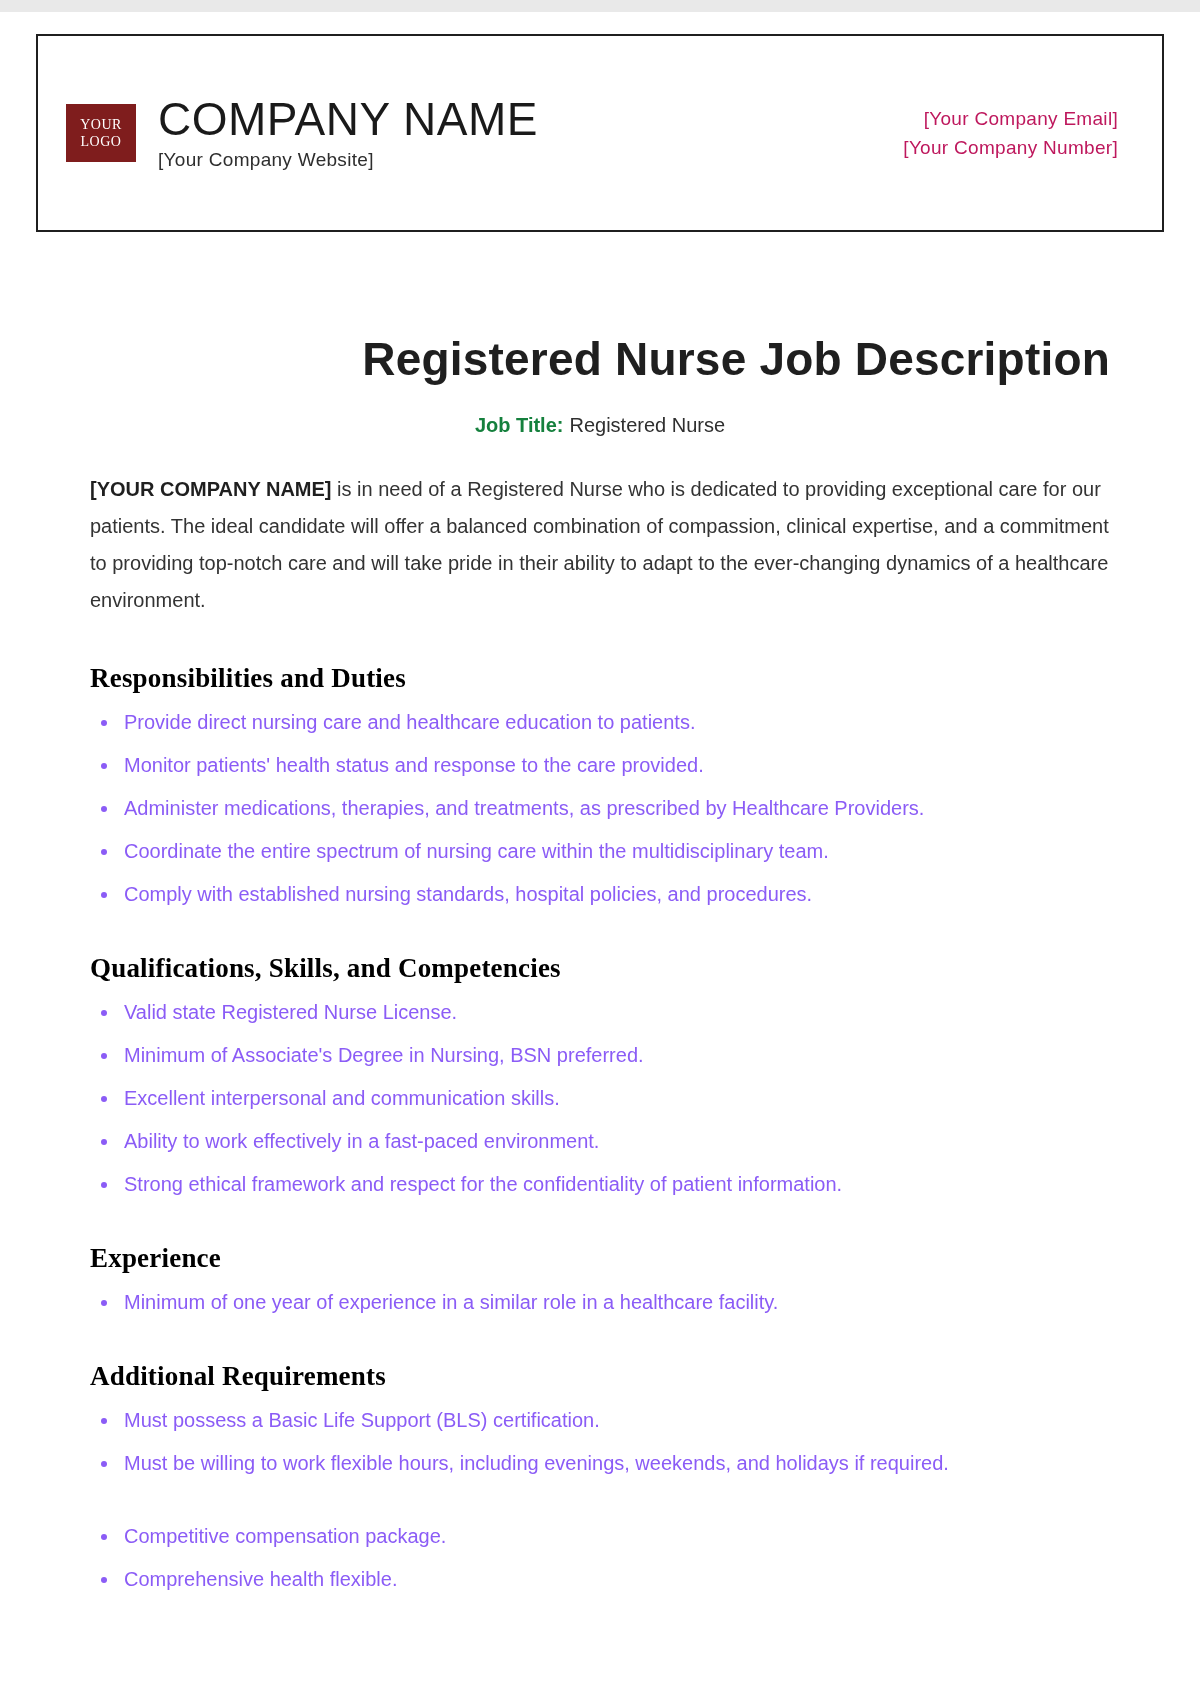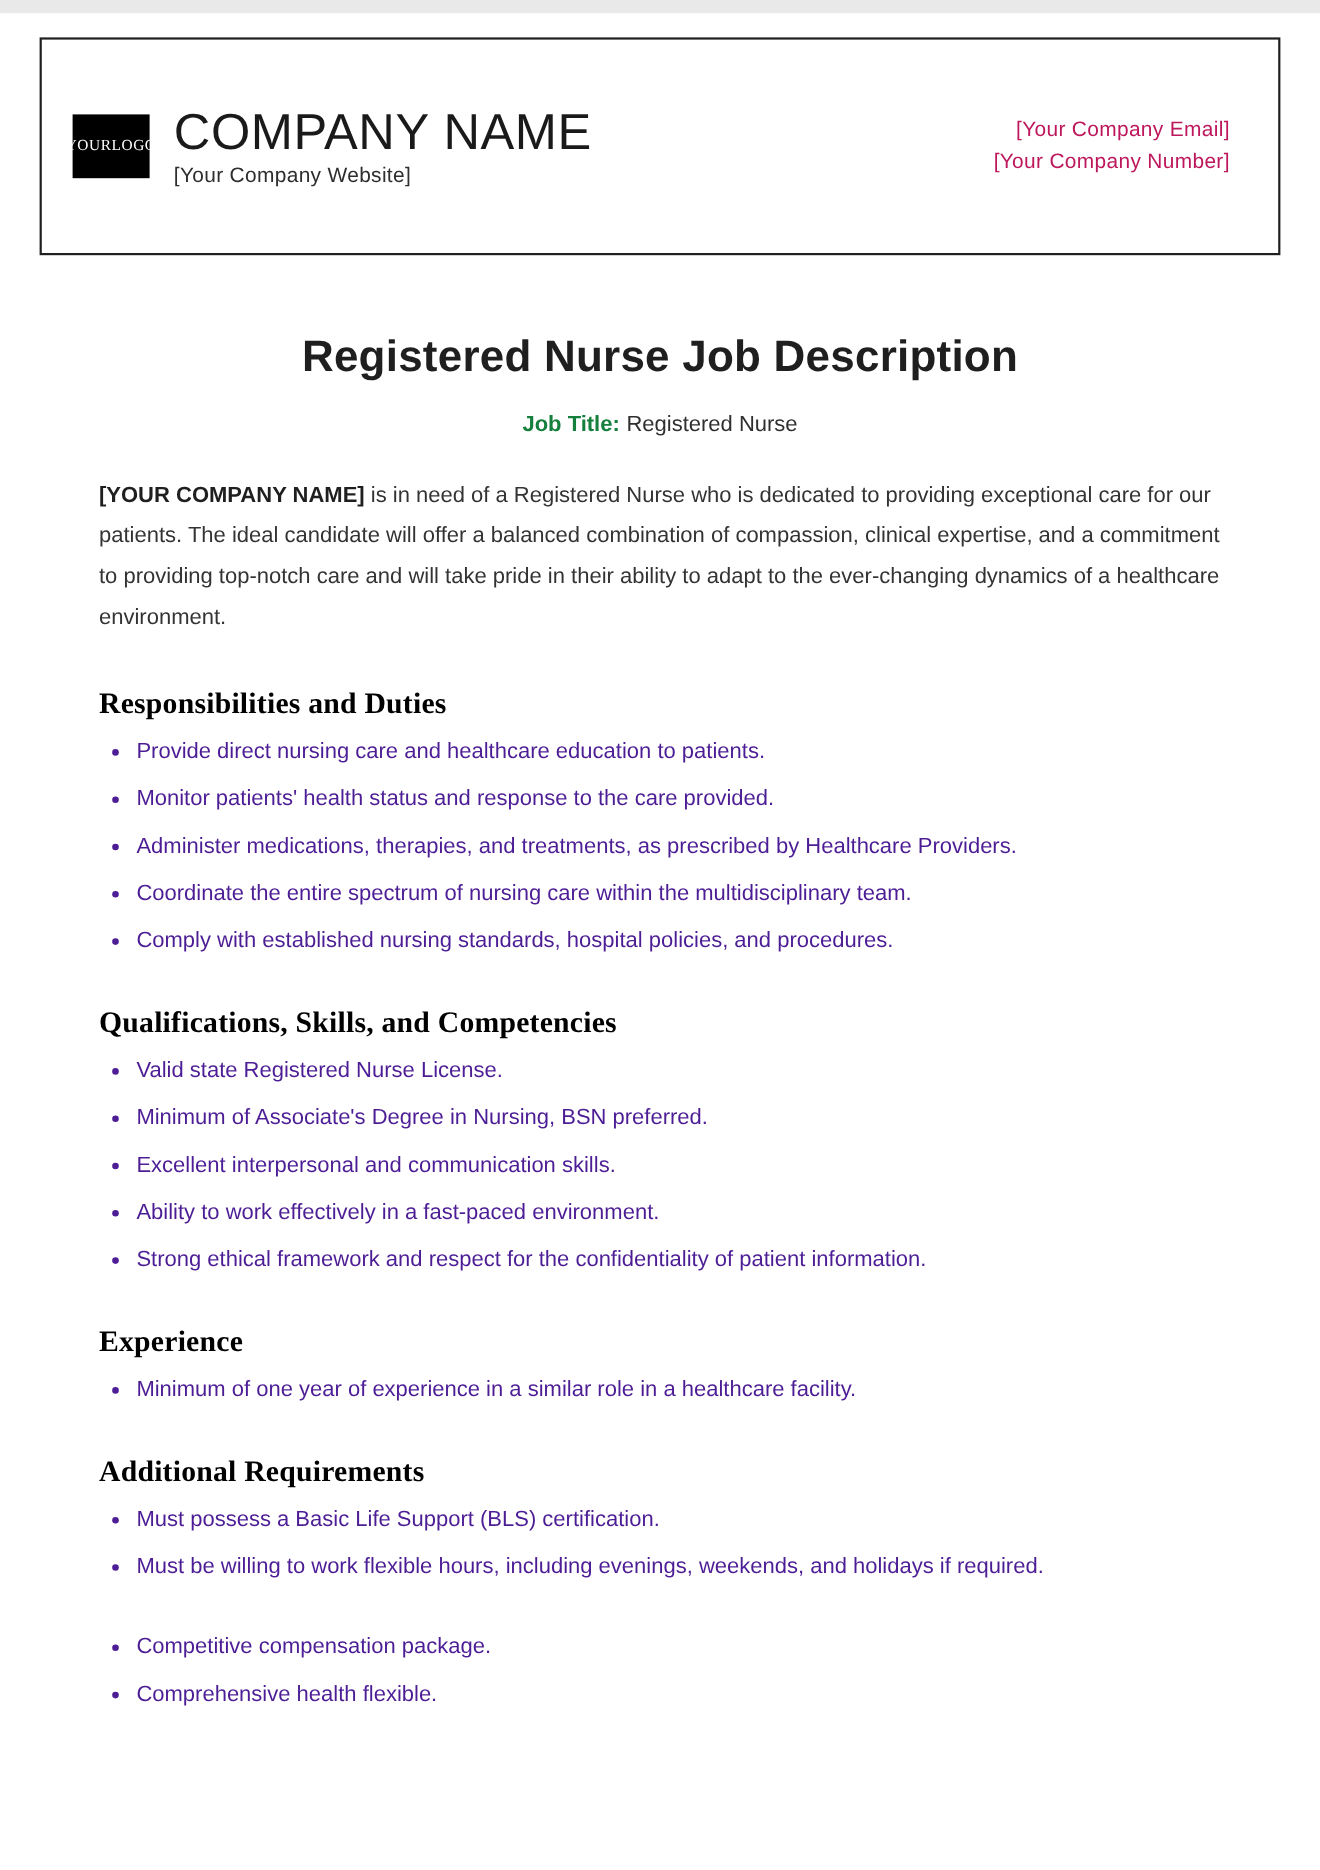--- a/index.html
+++ b/index.html
@@ -21,27 +21,27 @@
     border: 2px solid #1f1f1f;
     height: 198px;
     display: flex;
     align-items: center;
     padding: 0 44px 0 28px;
     background: #ffffff;
   }
   .logo-box {
     width: 70px;
     height: 58px;
-    background: #000000;
+    background: #7f1d1d;
     color: #ffffff;
     font-family: "Liberation Serif", serif;
     font-size: 14px;
     letter-spacing: 0.5px;
     display: flex;
-    flex-direction: row;
+    flex-direction: column;
     align-items: center;
     justify-content: center;
     line-height: 1.25;
     flex: 0 0 auto;
   }
   .company-block {
     margin-left: 22px;
     flex: 1 1 auto;
   }
   .company-name {
@@ -63,23 +63,23 @@
     color: #be185d;
     line-height: 1.55;
     letter-spacing: 0.3px;
     flex: 0 0 auto;
     margin-left: 42px;
   }
   .doc-body {
     padding: 0 90px;
   }
   .doc-title {
-    margin-top: 70px;
-    text-align: center;
-    font-size: 40px;
+    margin-top: 100px;
+    text-align: right;
+    font-size: 46px;
     font-weight: bold;
     color: #1f1f1f;
     letter-spacing: 0.2px;
   }
   .job-title-line {
     text-align: center;
     margin-top: 28px;
     font-size: 20px;
     color: #2f2f2f;
   }
@@ -101,21 +101,21 @@
     font-family: Liberation Serif, serif;
   }
   .section ul {
     margin-top: 14px;
     padding-left: 30px;
     list-style: disc;
   }
   .section li {
     font-size: 20px;
     line-height: 1.45;
-    color: #4c1d95;
+    color: #8b5cf6;
     margin-bottom: 14px;
     padding-left: 4px;
   }
 </style>
 </head>
 <body>
 
 <div class="page-top-edge"></div>
 
 <div class="header-box">

